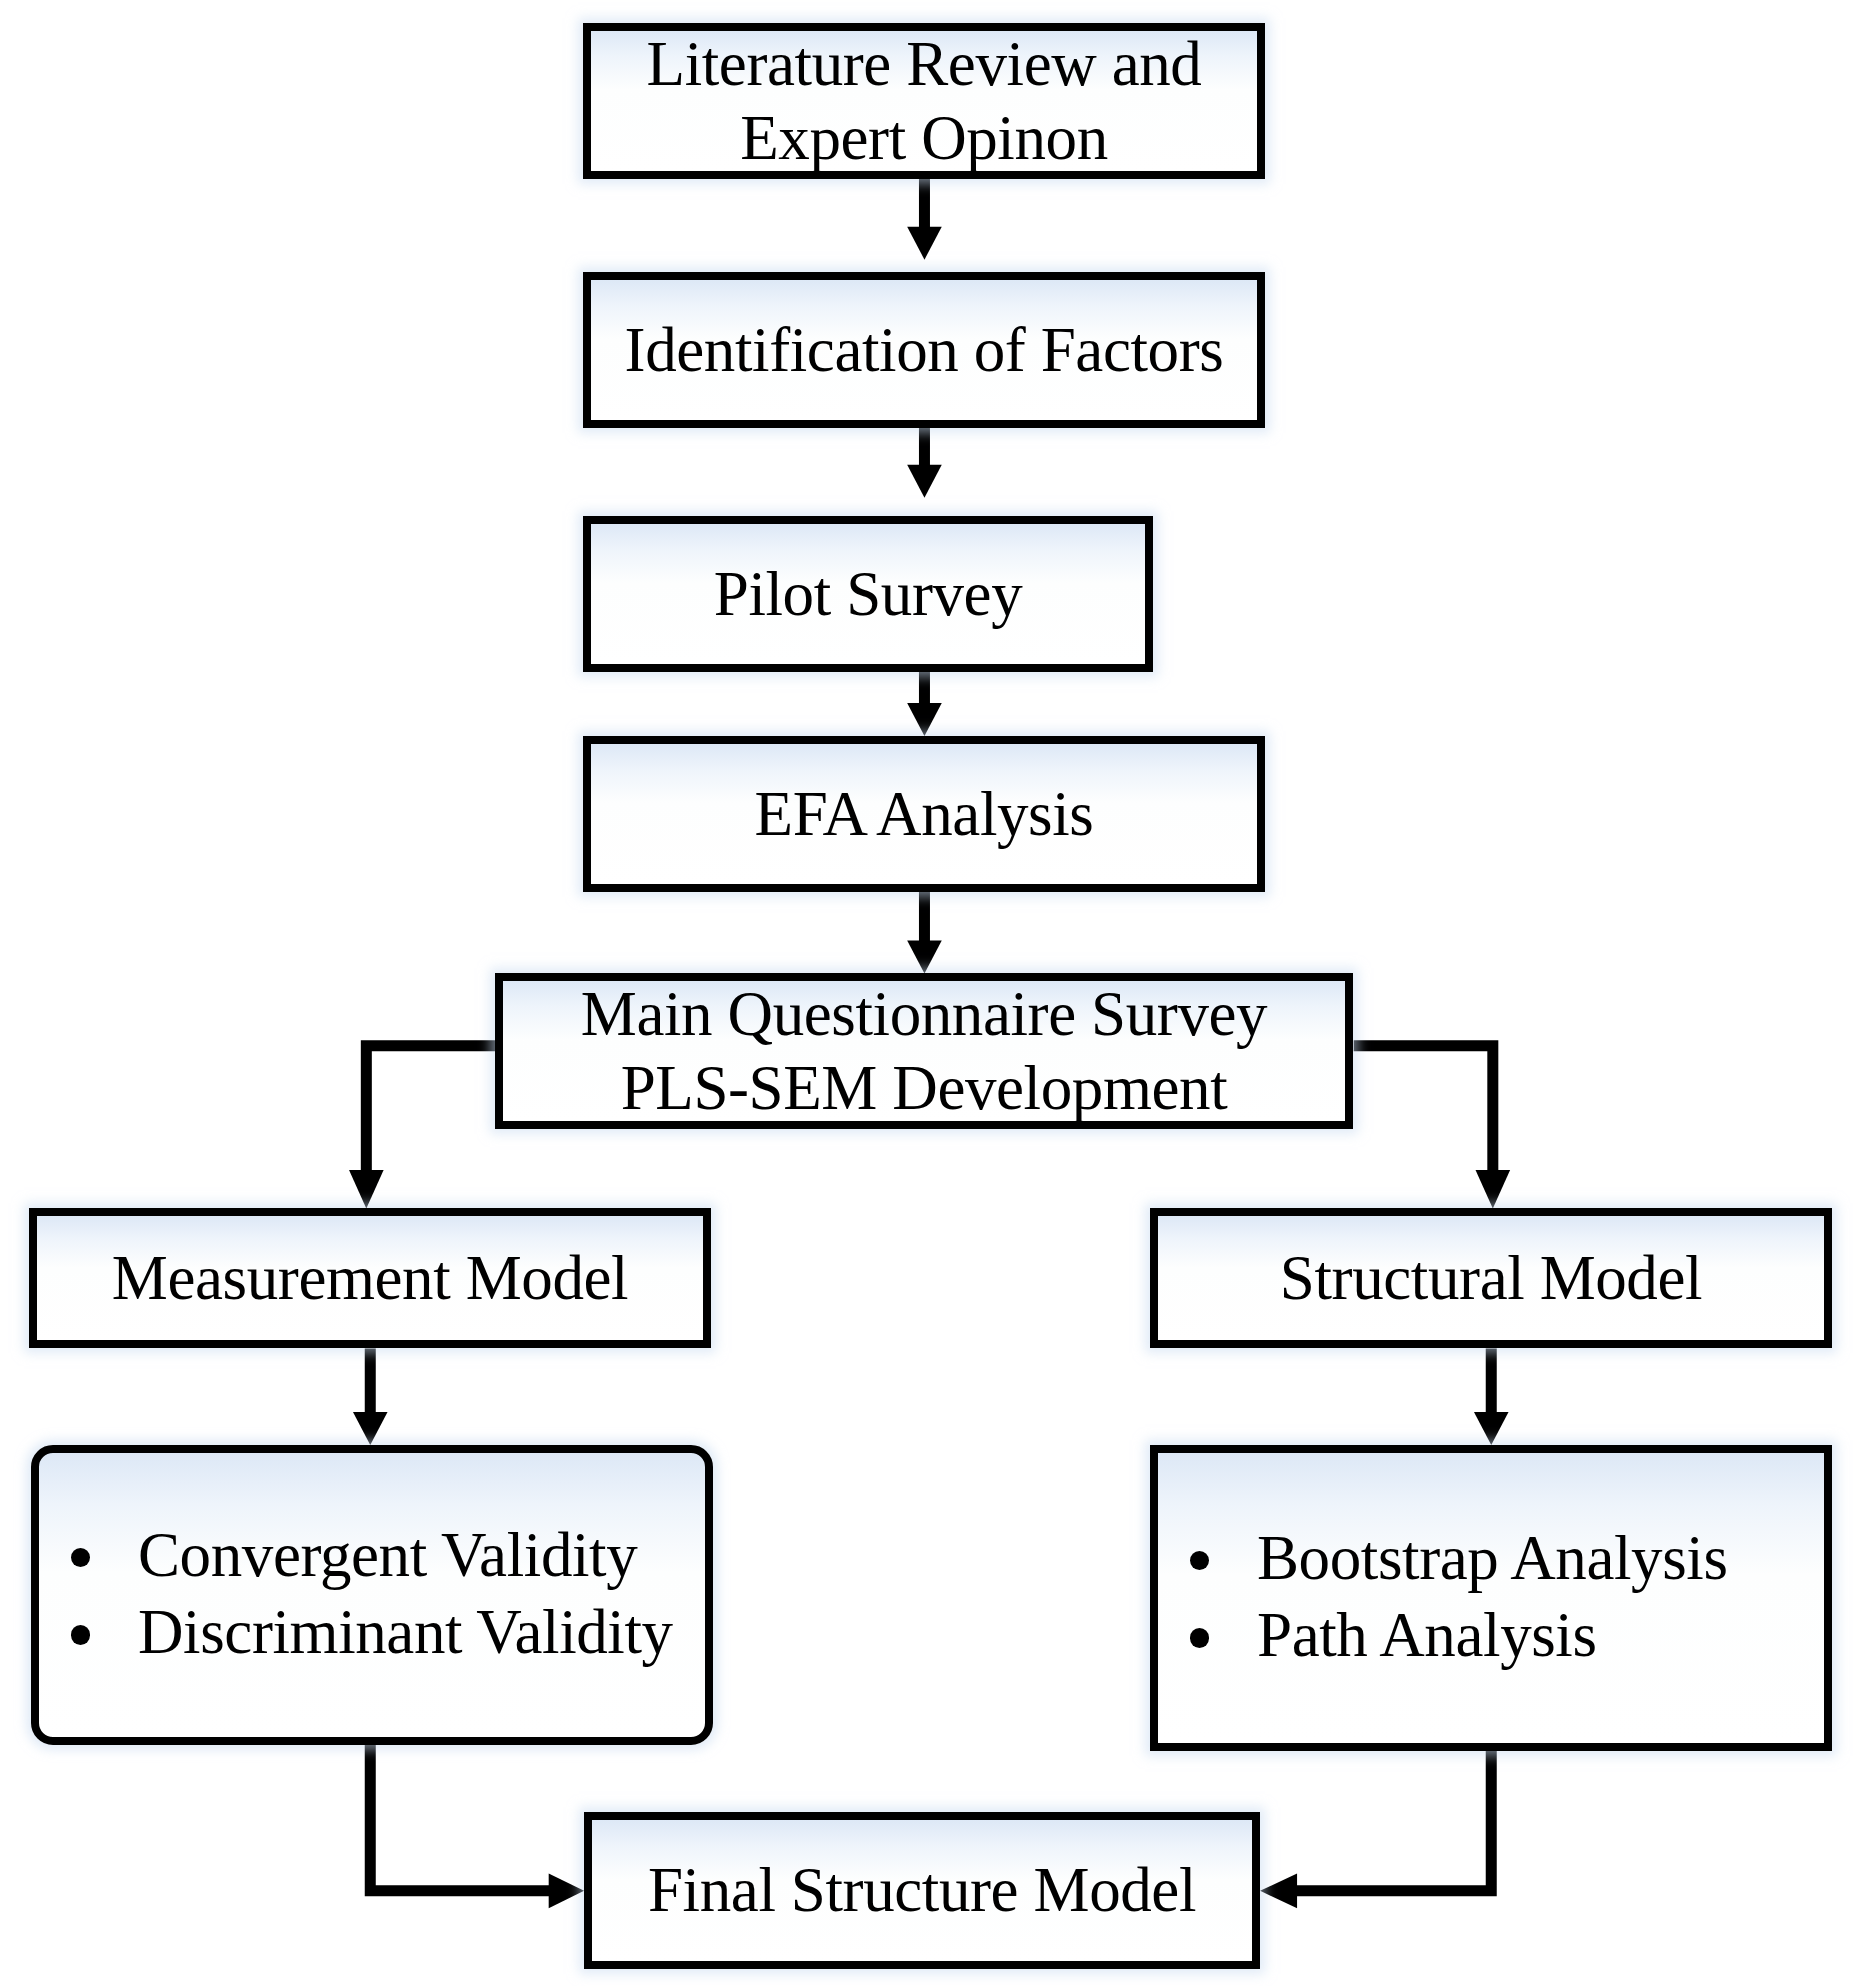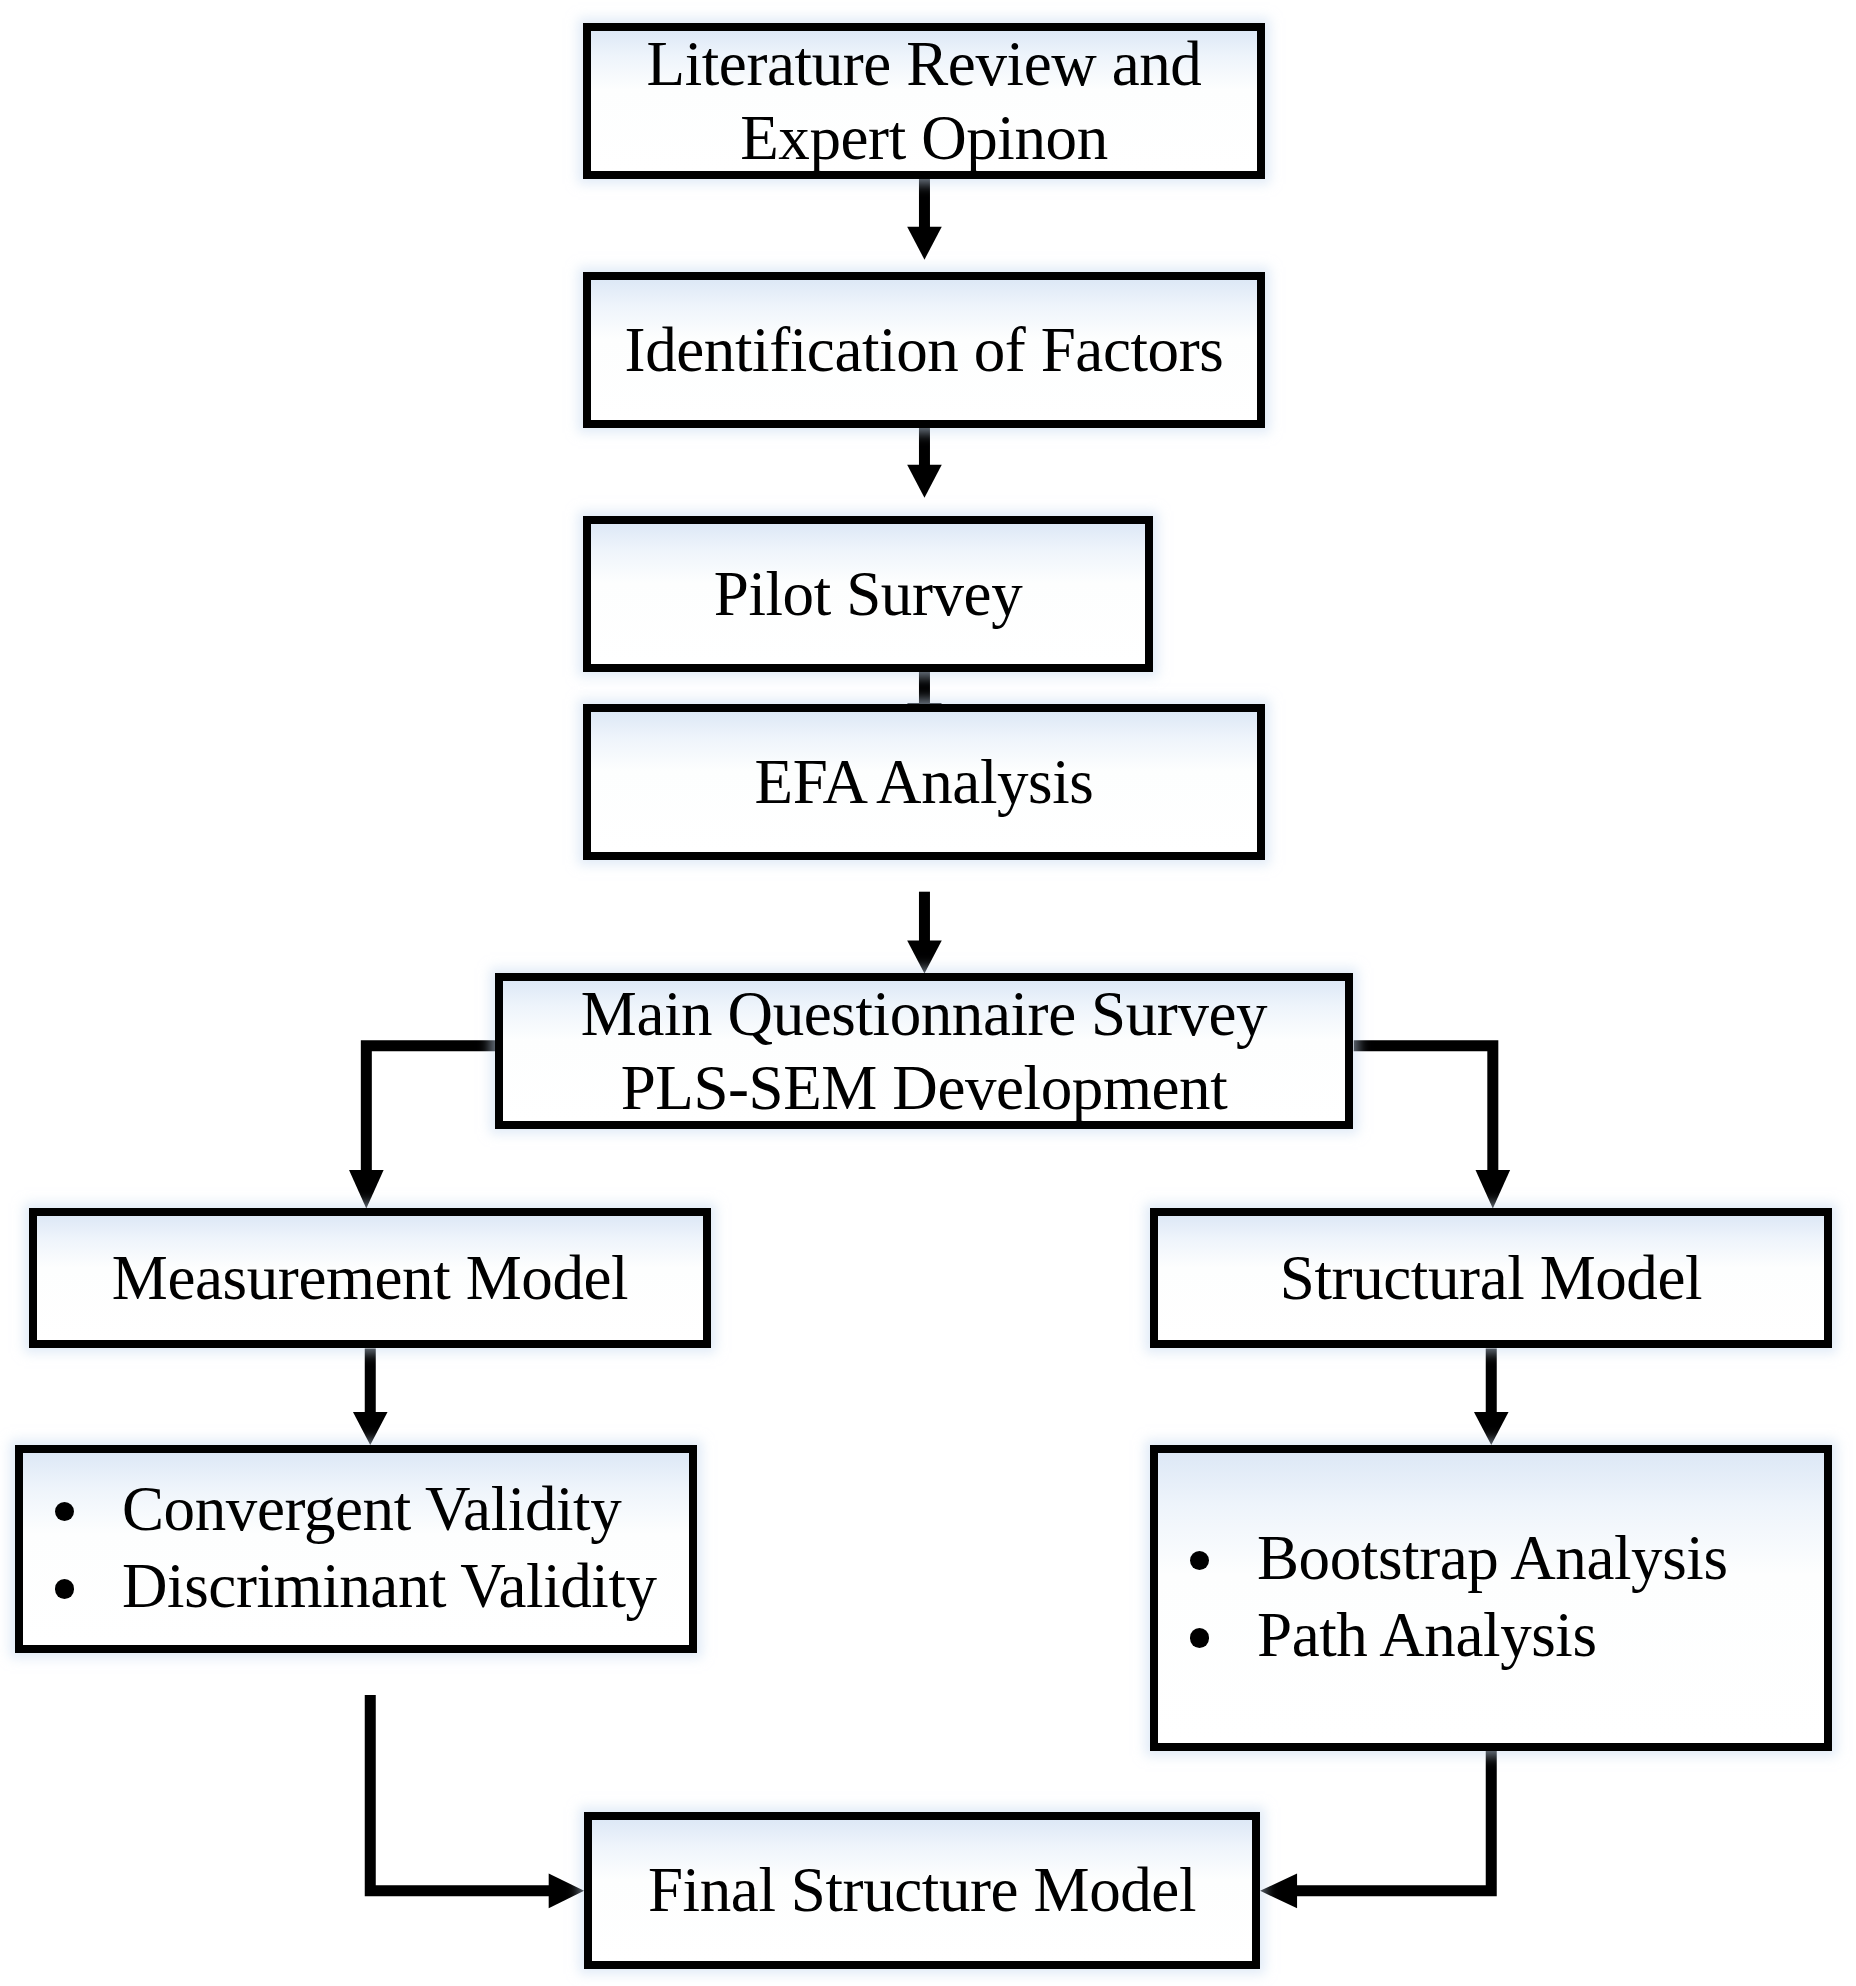--- a/index.html
+++ b/index.html
@@ -71,25 +71,25 @@
     top: 30px;
     width: 19.7px;
     height: 19.7px;
     background: #000000;
     border-radius: 50%;
   }
   
   #node-literature-review { left: 583px;  top: 23px;   width: 682px; height: 156px; }
   #node-identification    { left: 583px;  top: 272px;  width: 682px; height: 156px; }
   #node-pilot-survey      { left: 583px;  top: 516px;  width: 570px; height: 156px; }
-  #node-efa-analysis      { left: 583px;  top: 704px;  width: 682px; height: 156px; }
+  #node-efa-analysis      { left: 583px;  top: 736px;  width: 682px; height: 156px; }
   #node-main-survey       { left: 495px;  top: 973px; width: 858px; height: 156px; }
   #node-measurement-model { left: 29px;   top: 1208px; width: 682px; height: 140px; }
   #node-structural-model  { left: 1150px; top: 1208px; width: 682px; height: 140px; }
-  #node-measurement-items { left: 15px;   top: 1445px; width: 682px; height: 208px; }
+  #node-measurement-items { left: 31px;   top: 1445px; width: 682px; height: 300px; border-radius: 22px; }
   #node-structural-items  { left: 1150px; top: 1445px; width: 682px; height: 306px; }
   #node-final-model       { left: 584px;  top: 1812px; width: 676px; height: 157px; }
 </style>
 </head>
 <body>
 
 <div id="flowchart-root">
 
   <svg class="edges" viewBox="0 0 2361 2527" xmlns="http://www.w3.org/2000/svg">
     <defs>

